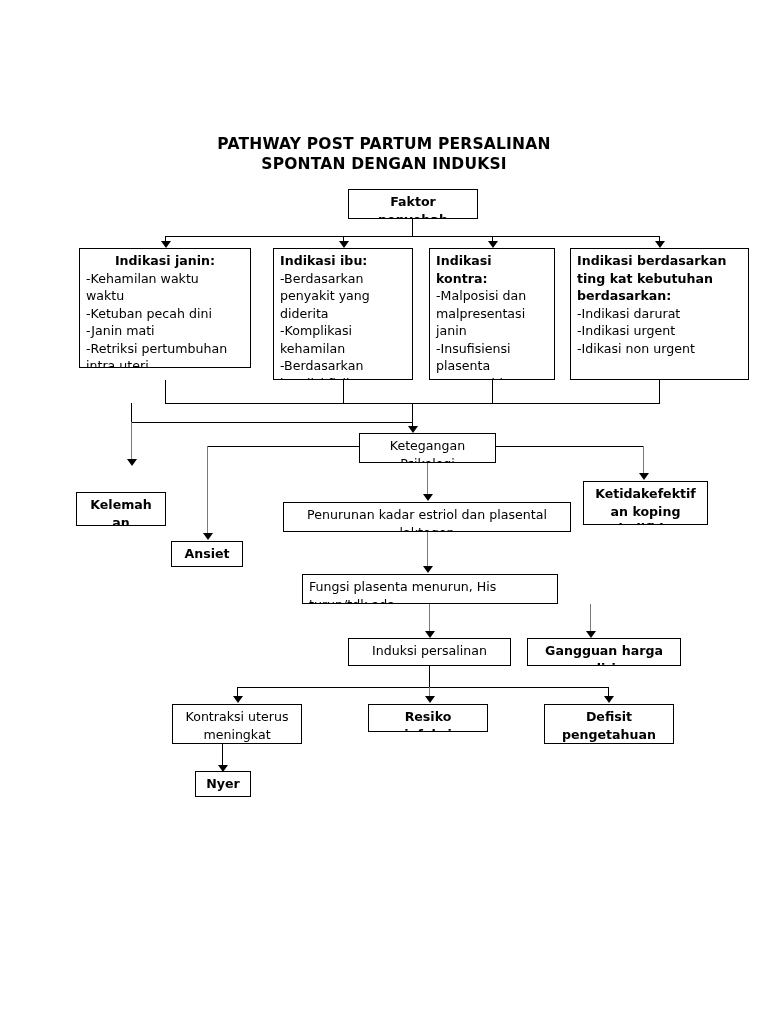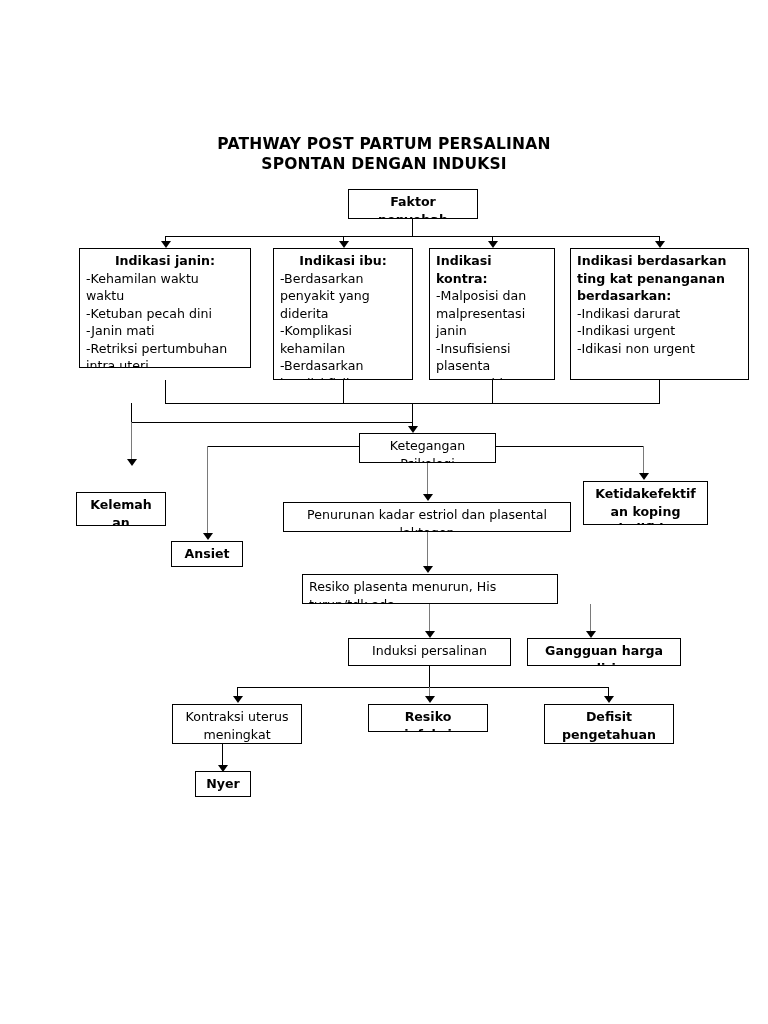--- a/index.html
+++ b/index.html
@@ -116,21 +116,21 @@
       <div>-Janin mati</div>
       <div>-Retriksi pertumbuhan</div>
       <div>intra uteri</div>
       <div>-Isoimunisasi dan</div>
 
     </div>
   </div>
 
   <div class="box left" style="left:273px; top:248px; width:140px; height:132px;">
     <div class="inner">
-      <div class="hd" style="text-align:center;">Indikasi ibu:</div>
+      <div class="hd" style="text-align:left;">Indikasi ibu:</div>
       <div>-Berdasarkan</div>
       <div>penyakit yang</div>
       <div>diderita</div>
       <div>-Komplikasi</div>
       <div>kehamilan</div>
       <div>-Berdasarkan</div>
       <div>kondisi fisik</div>
     </div>
   </div>
 
@@ -144,21 +144,21 @@
       <div>-Insufisiensi</div>
       <div>plasenta</div>
       <div>-Catat rahim</div>
 
     </div>
   </div>
 
   <div class="box left" style="left:570px; top:248px; width:179px; height:132px;">
     <div class="inner">
       <div class="hd">Indikasi berdasarkan</div>
-      <div class="hd">ting kat penanganan</div>
+      <div class="hd">ting kat kebutuhan</div>
       <div class="hd">berdasarkan:</div>
       <div>-Indikasi darurat</div>
       <div>-Indikasi urgent</div>
       <div>-Idikasi non urgent</div>
     </div>
   </div>
 
   <div class="ln v" style="left:165px; top:380px; height:24px;"></div>
   <div class="ln v" style="left:343px; top:380px; height:24px;"></div>
   <div class="ln v" style="left:492px; top:380px; height:24px;"></div>
@@ -217,21 +217,21 @@
       <div>Penurunan kadar estriol dan plasental</div>
       <div>laktogen</div>
     </div>
   </div>
 
   <div class="ln thin v" style="left:427px; top:532px; height:38px;"></div>
   <div class="arw" style="left:423px; top:566px;"></div>
 
   <div class="box left" style="left:302px; top:574px; width:256px; height:30px;">
     <div class="inner">
-      <div>Resiko plasenta menurun, His</div>
+      <div>Fungsi plasenta menurun, His</div>
       <div>turun/tdk ada</div>
     </div>
   </div>
 
   <div class="ln thin v" style="left:429px; top:604px; height:30px;"></div>
   <div class="arw" style="left:425px; top:631px;"></div>
 
   <div class="ln thin v" style="left:590px; top:604px; height:30px;"></div>
   <div class="arw" style="left:586px; top:631px;"></div>
 

